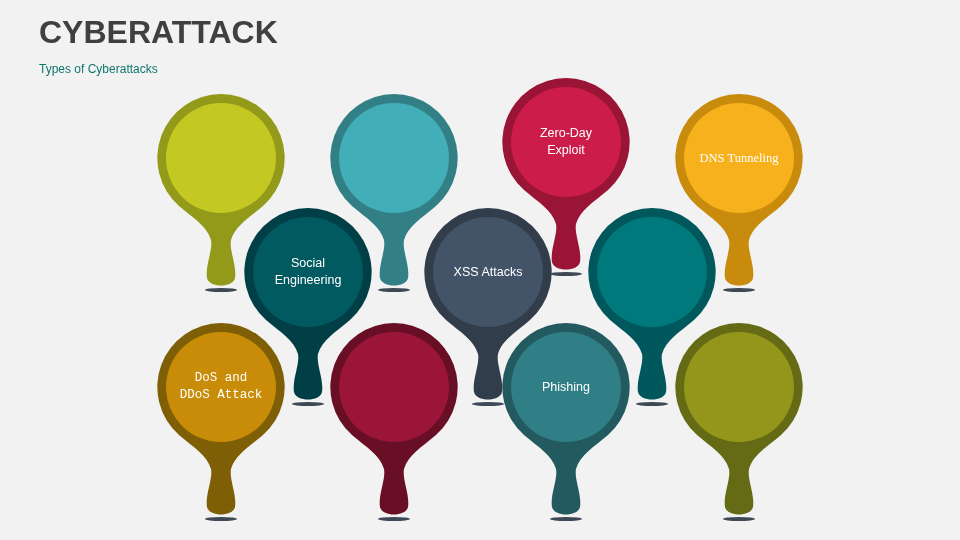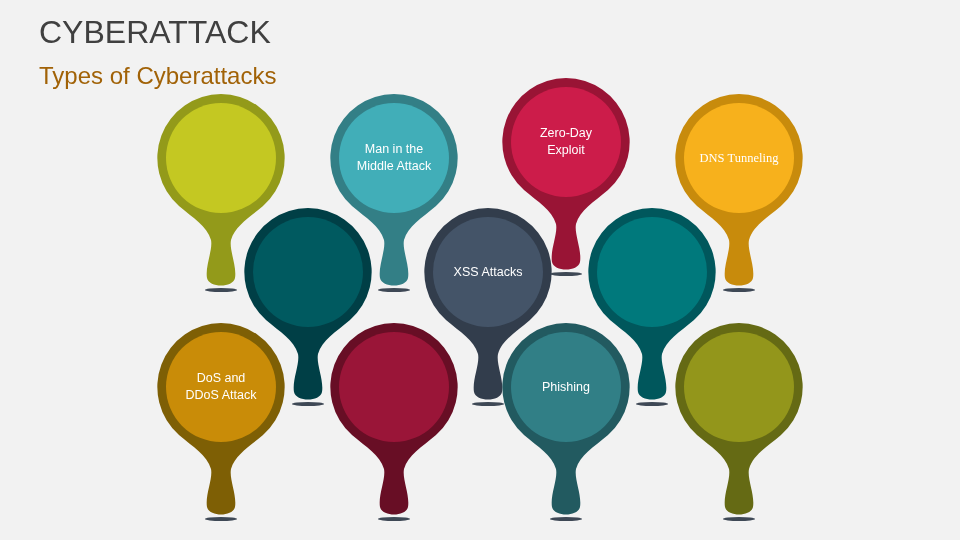--- a/index.html
+++ b/index.html
@@ -1,18 +1,18 @@
 <!DOCTYPE html>
 <html><head>
 <meta charset="utf-8">
 <style>
   html,body{margin:0;padding:0;}
   body{width:960px;height:540px;background:#f2f2f2;position:relative;overflow:hidden;font-family:"Liberation Sans","DejaVu Sans",sans-serif;}
-  .title{position:absolute;left:39px;top:14px;font-size:32px;font-weight:normal;color:#404040;letter-spacing:0px;}
-  .subtitle{position:absolute;left:39px;top:62px;font-size:24px;color:#a16207;}
+  .title{position:absolute;left:39px;top:14px;font-size:32px;font-weight:bold;color:#404040;letter-spacing:0px;}
+  .subtitle{position:absolute;left:39px;top:62px;font-size:12px;color:#0f766e;}
   .pin{position:absolute;width:140px;height:210px;}
   .pin svg{position:absolute;left:0;top:0;}
   .pin .label{position:absolute;left:15px;top:0;width:110px;height:140px;display:flex;align-items:center;justify-content:center;text-align:center;color:#fff;font-size:12.5px;line-height:17px;font-weight:normal;white-space:pre-line;}
 </style>
 </head>
 <body>
 
 <div class="title">CYBERATTACK</div>
 <div class="subtitle">Types of Cyberattacks</div>
 
@@ -23,22 +23,20 @@
       <path class="outer" d="M70 6 A64 64 0 0 1 112 118 C98 130 84 138 80 152 C78 162 86 178 84 190 C82 200 58 200 56 190 C54 178 62 162 60 152 C56 138 42 130 28 118 A64 64 0 0 1 70 6 Z" fill="#939a1a"></path>
       <circle class="inner" cx="70" cy="70" r="55" fill="#c4c822"></circle>
     </svg>
   </div>
     <div class="pin" style="left: 324px; top: 88px;">
     <svg width="140" height="210" viewBox="0 0 140 210">
       <ellipse cx="70" cy="202" rx="16" ry="2" fill="#1e2a3a" opacity="0.85"></ellipse>
       <path class="outer" d="M70 6 A64 64 0 0 1 112 118 C98 130 84 138 80 152 C78 162 86 178 84 190 C82 200 58 200 56 190 C54 178 62 162 60 152 C56 138 42 130 28 118 A64 64 0 0 1 70 6 Z" fill="#337f86"></path>
       <circle class="inner" cx="70" cy="70" r="55" fill="#41aeb8"></circle>
     </svg>
-    <div class="label">Man in the
-Middle Attack</div>
   </div>
     <div class="pin" style="left: 496px; top: 72px;">
     <svg width="140" height="210" viewBox="0 0 140 210">
       <ellipse cx="70" cy="202" rx="16" ry="2" fill="#1e2a3a" opacity="0.85"></ellipse>
       <path class="outer" d="M70 6 A64 64 0 0 1 112 118 C98 130 84 138 80 152 C78 162 86 178 84 190 C82 200 58 200 56 190 C54 178 62 162 60 152 C56 138 42 130 28 118 A64 64 0 0 1 70 6 Z" fill="#991435"></path>
       <circle class="inner" cx="70" cy="70" r="55" fill="#cc1c4a"></circle>
     </svg>
     <div class="label">Zero-Day
 Exploit</div>
   </div>
@@ -49,37 +47,39 @@
       <circle class="inner" cx="70" cy="70" r="55" fill="#f7b11c"></circle>
     </svg>
     <div class="label">DNS Tunneling</div>
   </div>
     <div class="pin" style="left: 238px; top: 202px;">
     <svg width="140" height="210" viewBox="0 0 140 210">
       <ellipse cx="70" cy="202" rx="16" ry="2" fill="#1e2a3a" opacity="0.85"></ellipse>
       <path class="outer" d="M70 6 A64 64 0 0 1 112 118 C98 130 84 138 80 152 C78 162 86 178 84 190 C82 200 58 200 56 190 C54 178 62 162 60 152 C56 138 42 130 28 118 A64 64 0 0 1 70 6 Z" fill="#003f46"></path>
       <circle class="inner" cx="70" cy="70" r="55" fill="#005a60"></circle>
     </svg>
+    <div class="label">Social
+Engineering</div>
   </div>
     <div class="pin" style="left: 418px; top: 202px;">
     <svg width="140" height="210" viewBox="0 0 140 210">
       <ellipse cx="70" cy="202" rx="16" ry="2" fill="#1e2a3a" opacity="0.85"></ellipse>
       <path class="outer" d="M70 6 A64 64 0 0 1 112 118 C98 130 84 138 80 152 C78 162 86 178 84 190 C82 200 58 200 56 190 C54 178 62 162 60 152 C56 138 42 130 28 118 A64 64 0 0 1 70 6 Z" fill="#323d4c"></path>
       <circle class="inner" cx="70" cy="70" r="55" fill="#445468"></circle>
     </svg>
     <div class="label">XSS Attacks</div>
   </div>
     <div class="pin" style="left: 582px; top: 202px;">
     <svg width="140" height="210" viewBox="0 0 140 210">
       <ellipse cx="70" cy="202" rx="16" ry="2" fill="#1e2a3a" opacity="0.85"></ellipse>
       <path class="outer" d="M70 6 A64 64 0 0 1 112 118 C98 130 84 138 80 152 C78 162 86 178 84 190 C82 200 58 200 56 190 C54 178 62 162 60 152 C56 138 42 130 28 118 A64 64 0 0 1 70 6 Z" fill="#00575c"></path>
       <circle class="inner" cx="70" cy="70" r="55" fill="#00797c"></circle>
     </svg>
   </div>
-    <div class="pin" style="left: 151px; top: 317px;">
+    <div class="pin" style="left: 151px; top: 317px; font-family: Liberation Mono, monospace;">
     <svg width="140" height="210" viewBox="0 0 140 210">
       <ellipse cx="70" cy="202" rx="16" ry="2" fill="#1e2a3a" opacity="0.85"></ellipse>
       <path class="outer" d="M70 6 A64 64 0 0 1 112 118 C98 130 84 138 80 152 C78 162 86 178 84 190 C82 200 58 200 56 190 C54 178 62 162 60 152 C56 138 42 130 28 118 A64 64 0 0 1 70 6 Z" fill="#7e5f05"></path>
       <circle class="inner" cx="70" cy="70" r="55" fill="#c98c08"></circle>
     </svg>
     <div class="label">DoS and
 DDoS Attack</div>
   </div>
     <div class="pin" style="left: 324px; top: 317px;">
     <svg width="140" height="210" viewBox="0 0 140 210">

